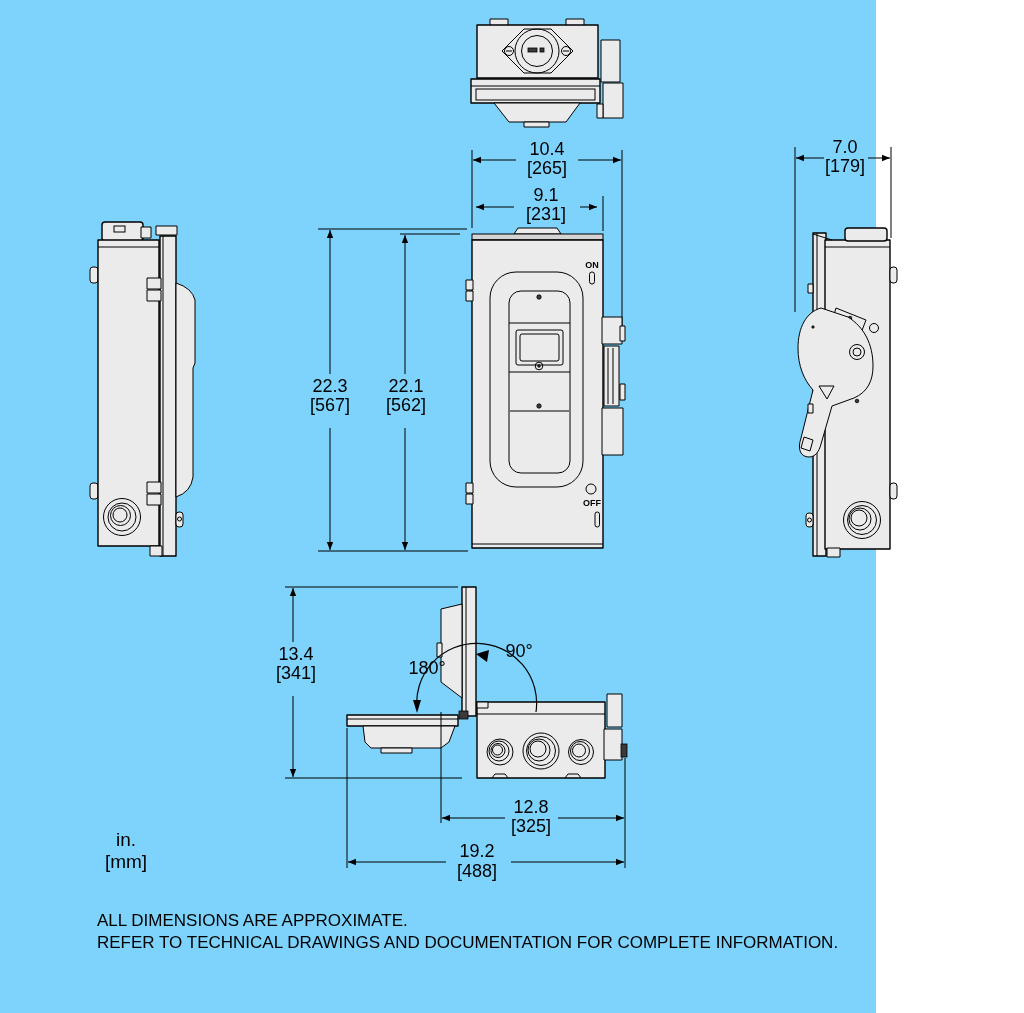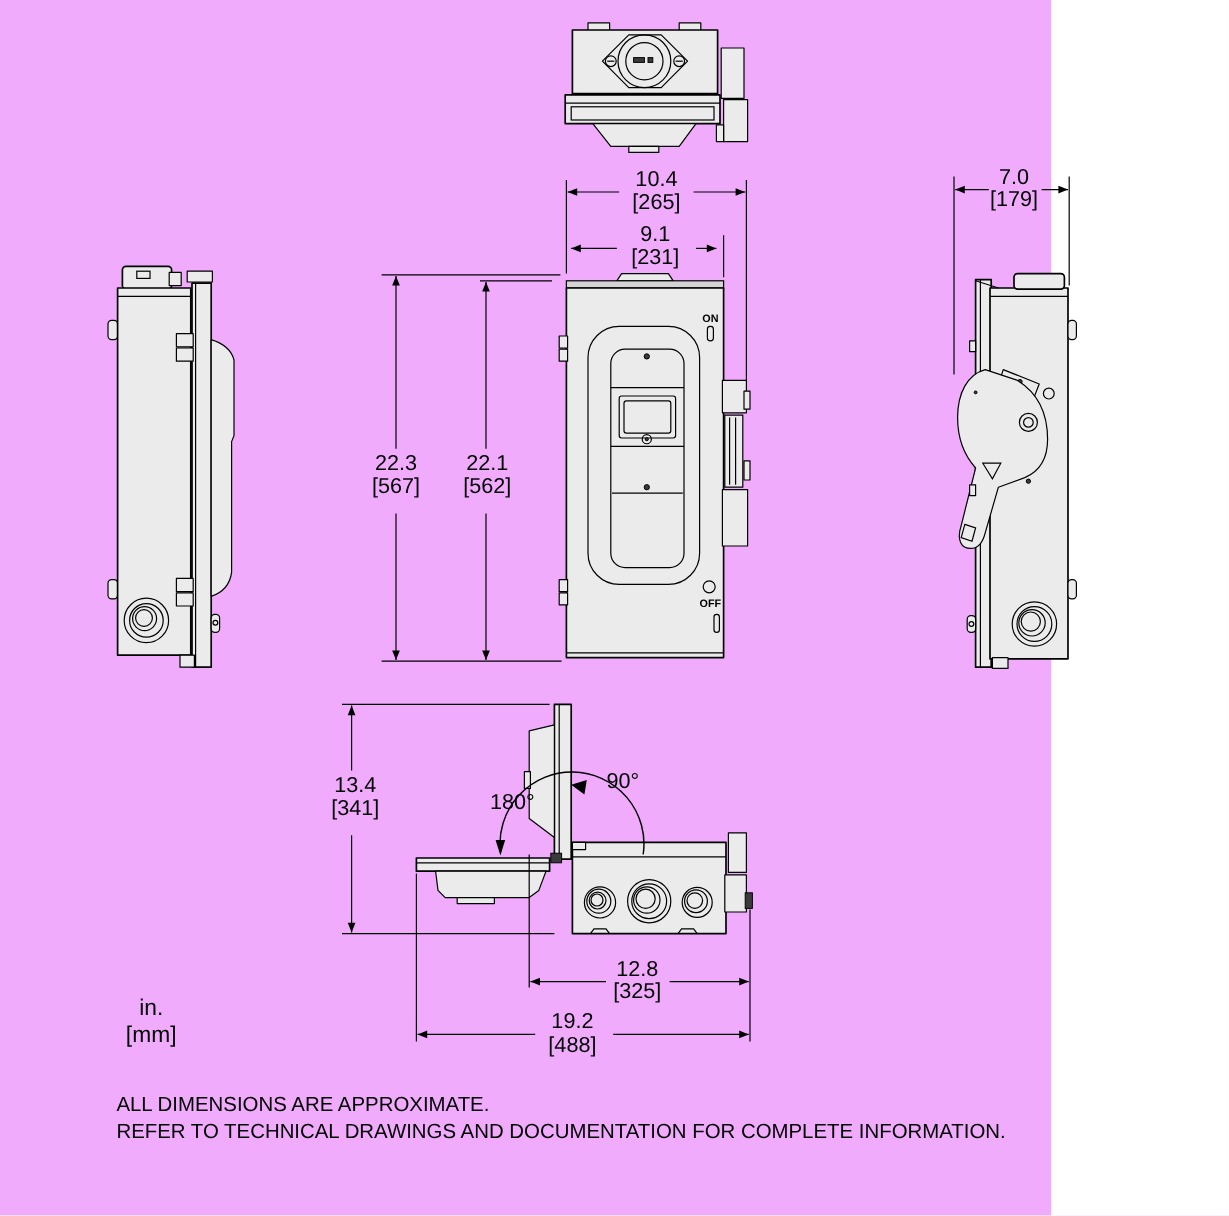--- a/index.html
+++ b/index.html
@@ -1,16 +1,16 @@
 <!DOCTYPE html>
 <html><head>
 <meta charset="utf-8">
 <style>
   html,body{margin:0;padding:0;background:#ffffff;}
-  .page{width:876px;height:1013px;position:relative;background:#f0abfc;}
+  .page{width:876px;height:1013px;position:relative;background:#7dd3fc;}
   svg{display:block;}
   .outline{fill:#ebebeb;stroke:#000;stroke-width:1.4;stroke-linejoin:round;}
   .outline-thin{fill:#ebebeb;stroke:#000;stroke-width:1;stroke-linejoin:round;}
   .band{fill:#d4d4d4;stroke:#000;stroke-width:1;}
   .detail{fill:none;stroke:#000;stroke-width:1;}
   .dark{fill:#3a3a3a;stroke:#000;stroke-width:0.8;}
   .dim{stroke:#000;stroke-width:1;fill:none;}
   .ext{stroke:#000;stroke-width:1;fill:none;}
   .arc{stroke:#000;stroke-width:1.2;fill:none;}
   .ah{fill:#000;stroke:none;}

